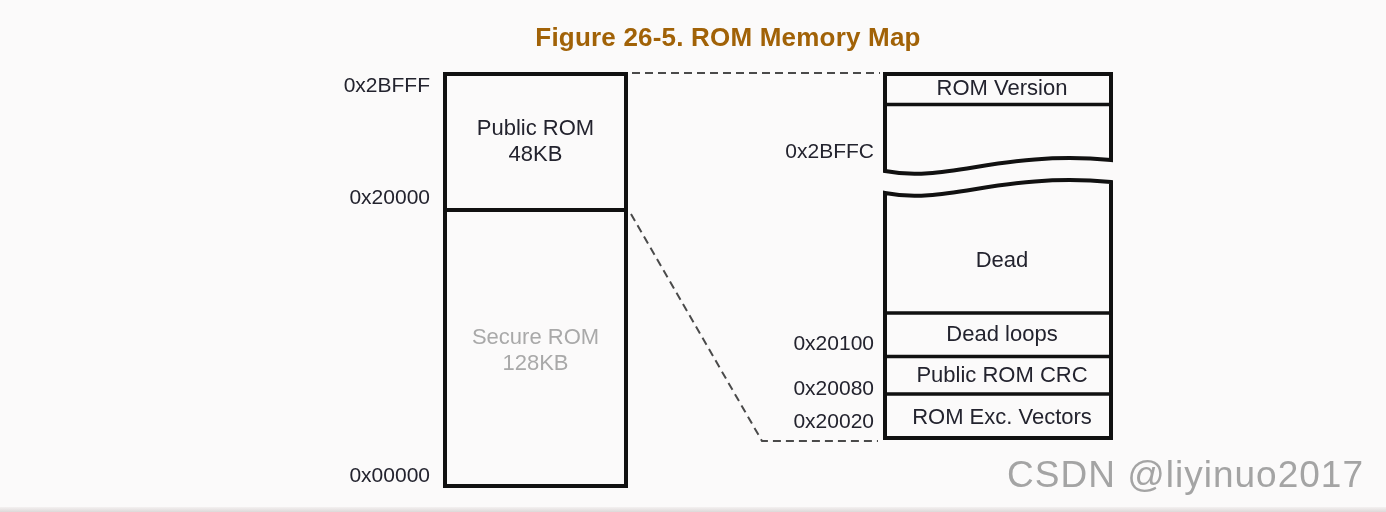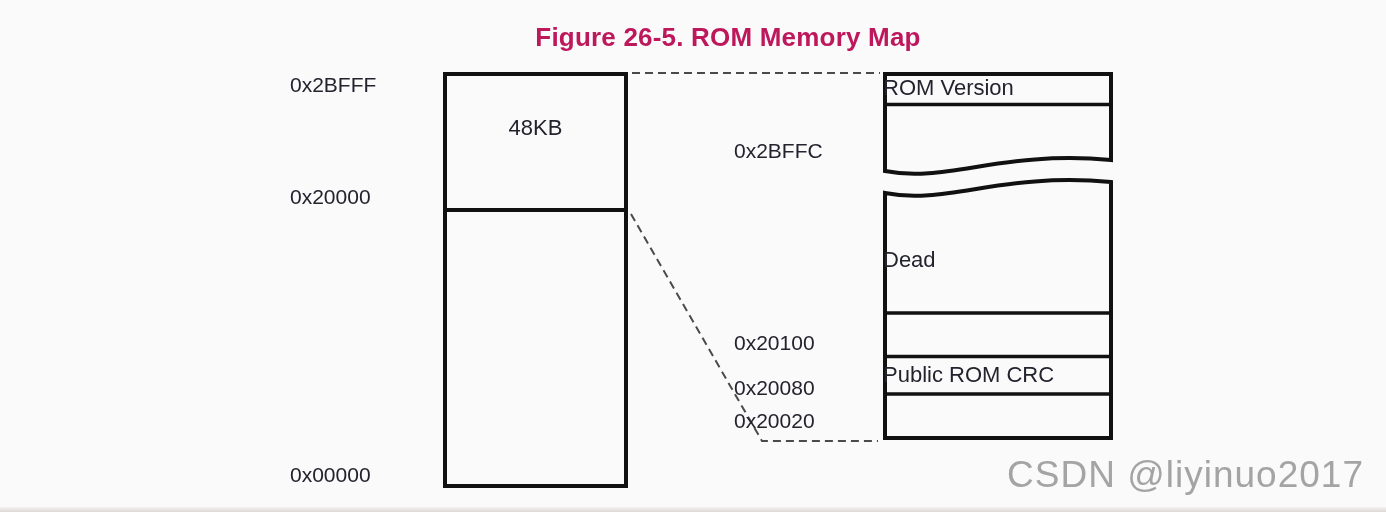--- a/index.html
+++ b/index.html
@@ -3,37 +3,37 @@
 <meta charset="utf-8">
 <style>
   * { margin:0; padding:0; box-sizing:border-box; }
   html,body { width:1386px; height:512px; font-family:"Liberation Sans", sans-serif; }
   .canvas {
     position:relative; width:1386px; height:512px;
     background:#fbfafa; overflow:hidden;
   }
   .title {
     position:absolute; top:22px; left:728px; transform:translateX(-50%);
-    font-size:26px; font-weight:bold; color:#be185d; white-space:nowrap;
+    font-size:26px; font-weight:bold; color:#a16207; white-space:nowrap;
     letter-spacing:0.2px;
   }
   svg.lines { position:absolute; top:0; left:0; }
   .addr {
-    position:absolute; font-size:21px; color:#23232e; 
+    position:absolute; font-size:21px; color:#23232e; text-align:right;
     width:140px; line-height:26px; white-space:nowrap;
   }
   .addr-left  { right:956px; }  
   .addr-right { right:512px;margin-top:38px; }  
   .box-label {
     position:absolute; left:443px; width:185px; text-align:center;
     font-size:22px; line-height:26px; color:#23232e;
   }
   .box-label.muted { color:#a9a9a9; }
   .sec-label {
-    position:absolute; left:883px; width:238px; text-align:left;
+    position:absolute; left:883px; width:238px; text-align:center;
     font-size:22px; line-height:26px; color:#23232e; white-space:nowrap;
   }
   .watermark {
     position:absolute; top:454px; right:22px;
     font-size:37px; font-weight:300; color:#a4a4a4; letter-spacing:1px;
     white-space:nowrap;
   }
   .bottom-strip {
     position:absolute; left:0; bottom:0; width:100%; height:5px;
     background:linear-gradient(#f4f1f1, #ddd8d8);
@@ -65,28 +65,35 @@
     </g>
   </svg>
 
   <div class="title">Figure 26-5. ROM Memory Map</div>
 
   <div class="addr addr-left" style="top:72px">0x2BFFF</div>
   <div class="addr addr-left" style="top:184px">0x20000</div>
   <div class="addr addr-left" style="top:462px">0x00000</div>
 
   <div class="box-label" style="top:115px">
+    <div>Public ROM</div>
     <div>48KB</div>
+  </div>
+  <div class="box-label muted" style="top:324px">
+    <div>Secure ROM</div>
+    <div>128KB</div>
   </div>
 
   <div class="addr addr-right" style="top:100px">0x2BFFC</div>
   <div class="addr addr-right" style="top:292px">0x20100</div>
   <div class="addr addr-right" style="top:337px">0x20080</div>
   <div class="addr addr-right" style="top:370px">0x20020</div>
 
   <div class="sec-label" style="top:75px">ROM Version</div>
   <div class="sec-label" style="top:247px">Dead</div>
+  <div class="sec-label" style="top:321px">Dead loops</div>
   <div class="sec-label" style="top:362px">Public ROM CRC</div>
+  <div class="sec-label" style="top:404px">ROM Exc. Vectors</div>
 
   <div class="watermark">CSDN @liyinuo2017</div>
 
   <div class="bottom-strip"></div>
 </div>
 
 </body></html>

